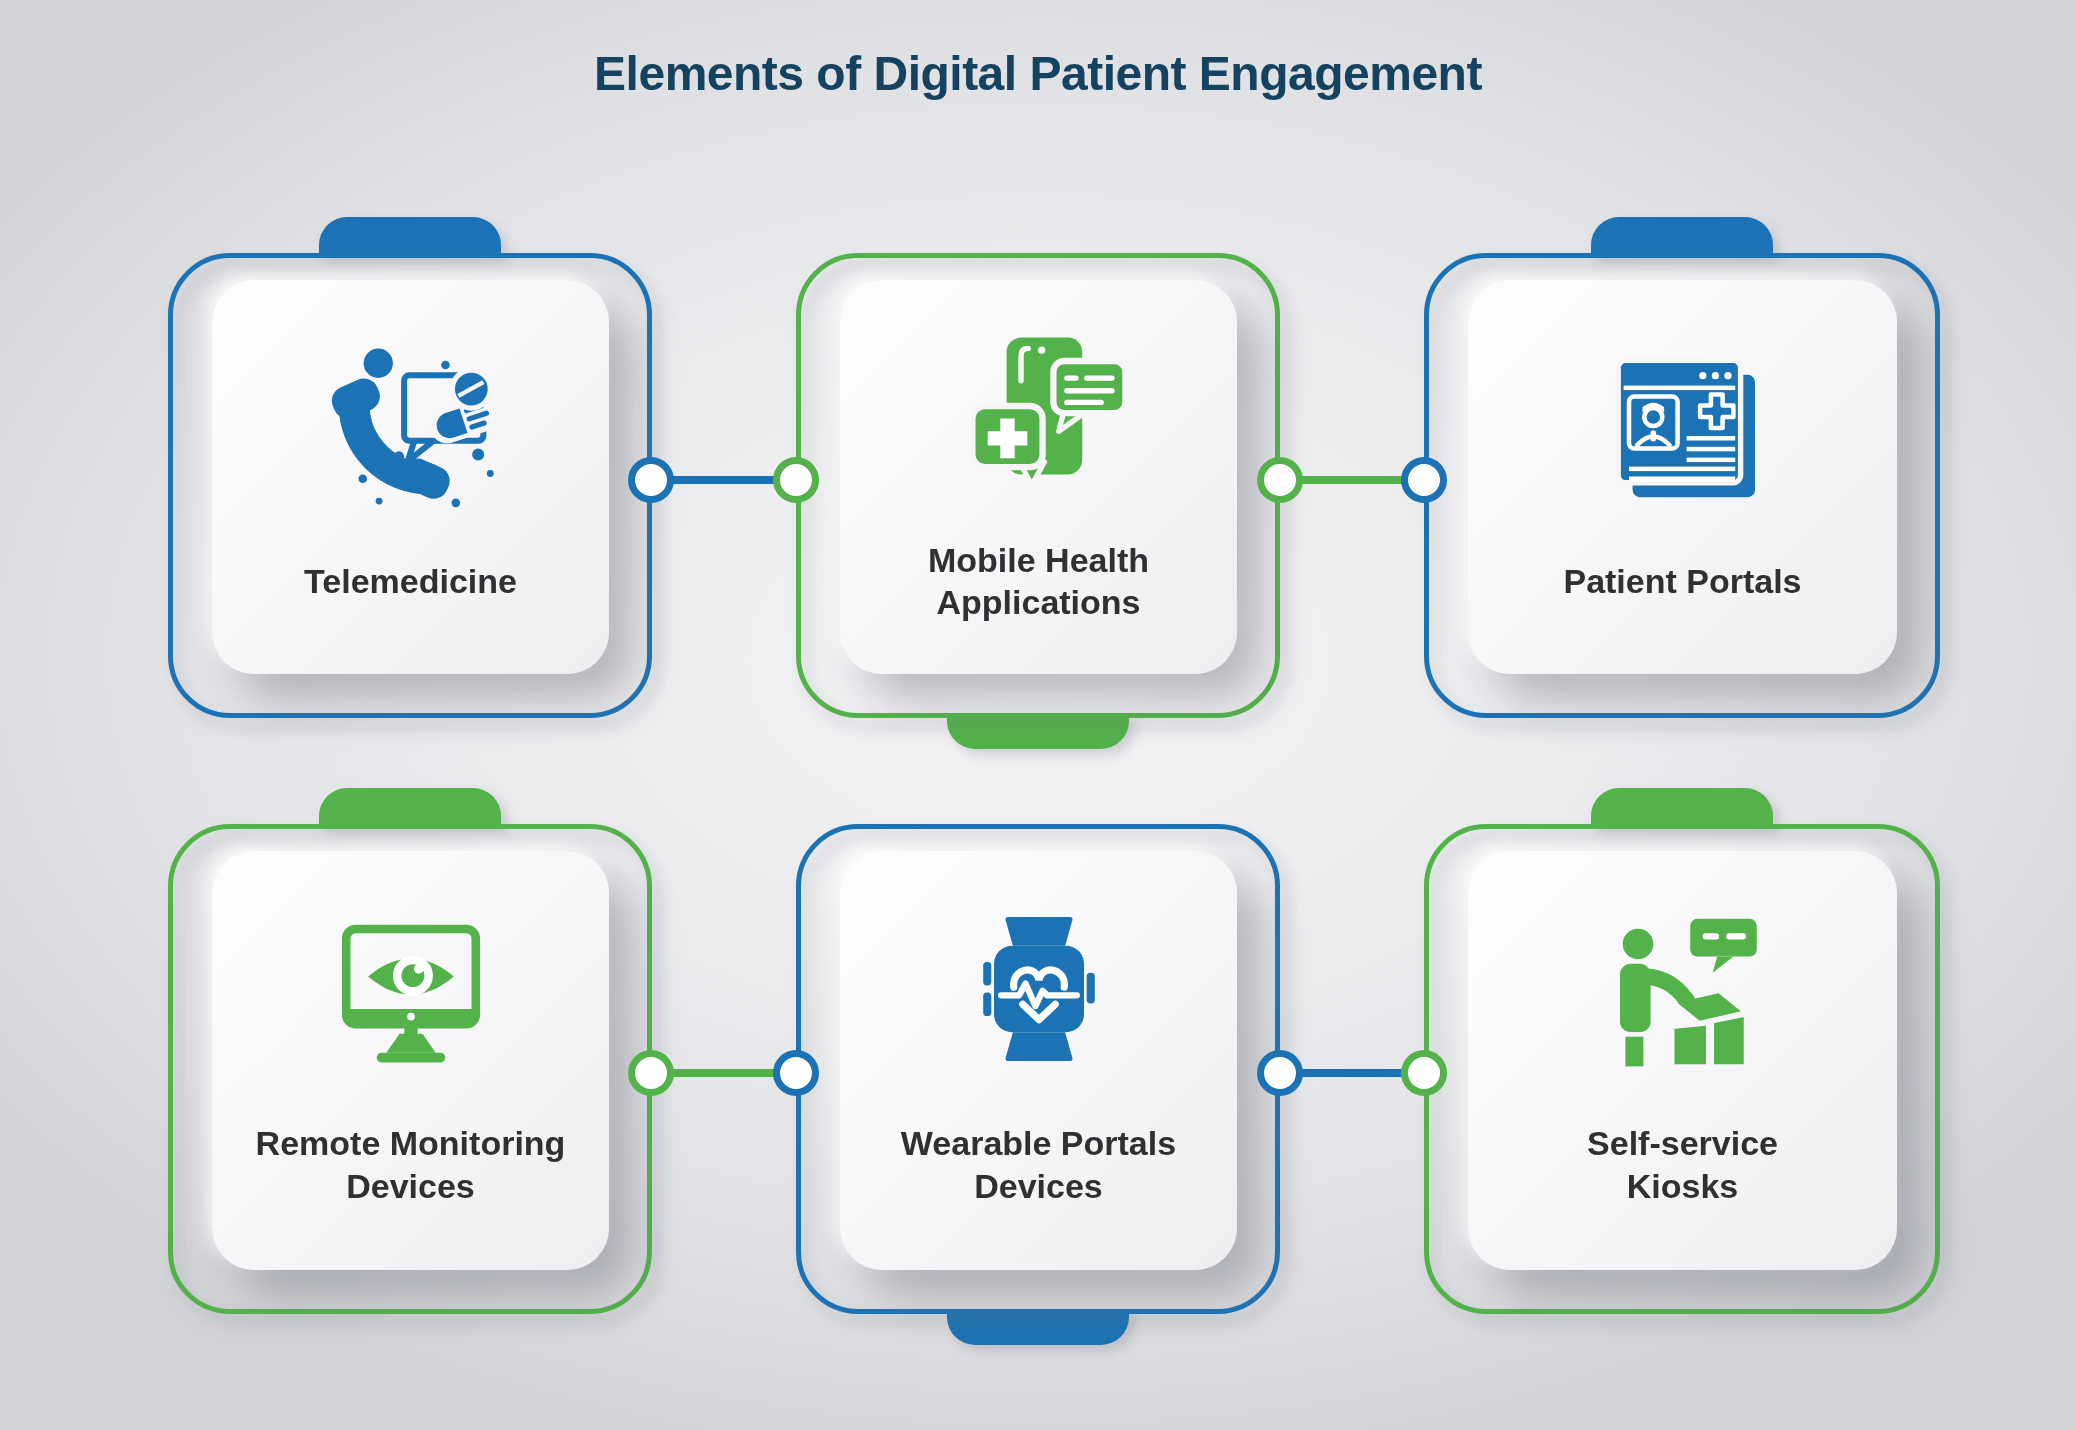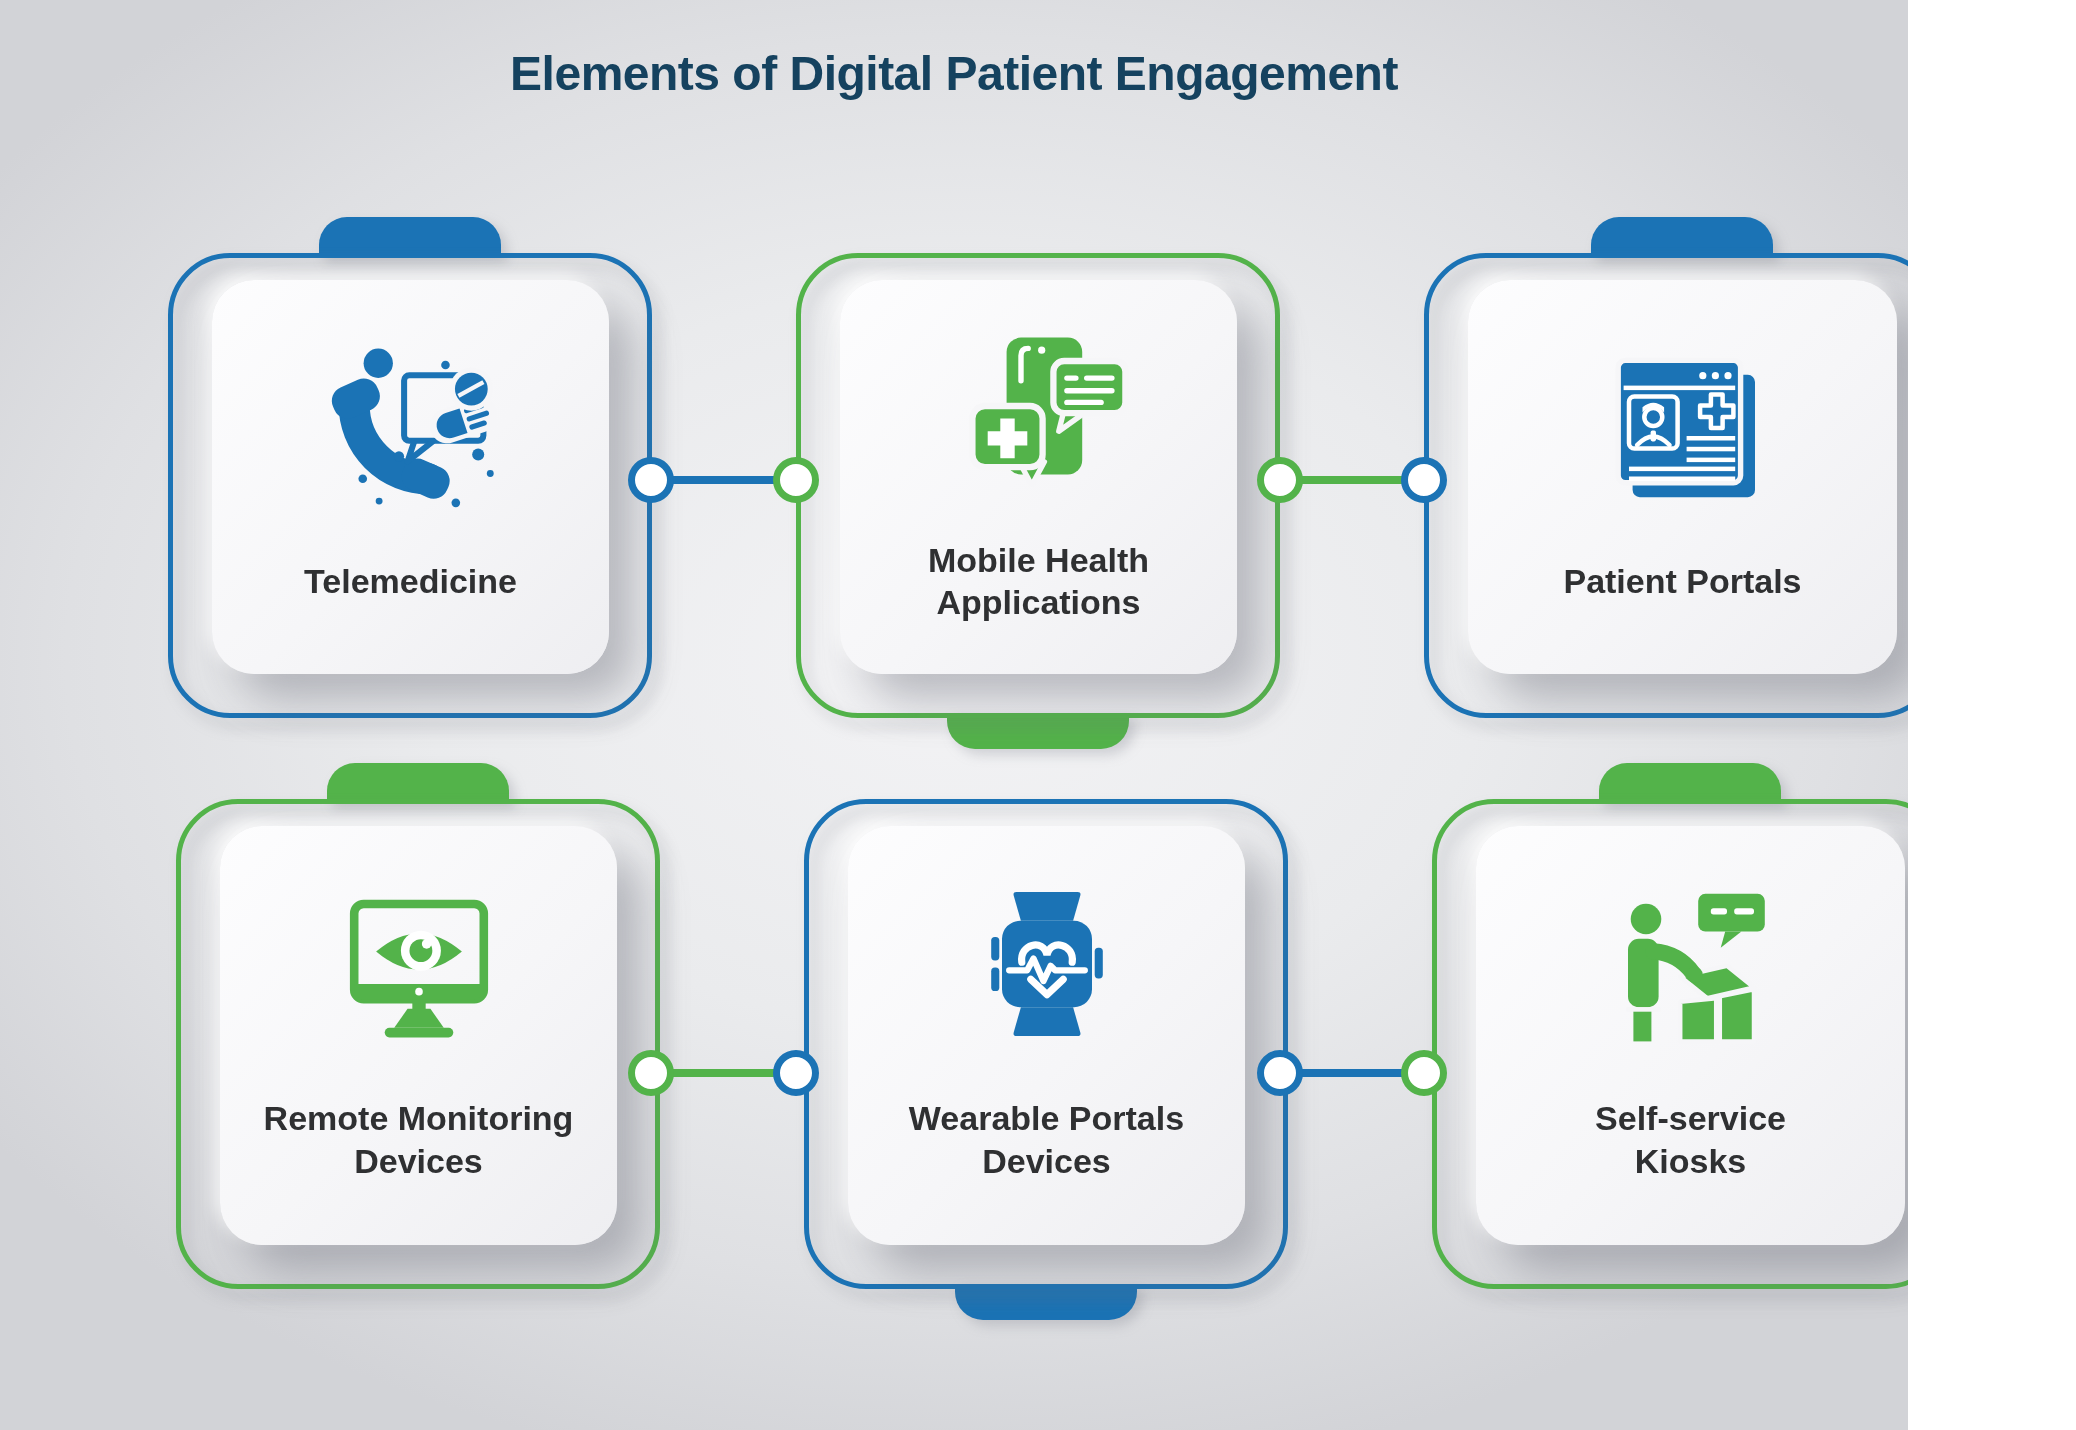--- a/index.html
+++ b/index.html
@@ -1,32 +1,32 @@
 <!DOCTYPE html>
 <html style="--blue: #1b73b5; --green: #53b34a; --title: #15425f; --label: #2f3032; --cardbg: #f6f6f8; --pagebg: #e4e5e8;"><head>
 <meta charset="utf-8">
 <style>
   :root{
     --blue:#1b73b5; --green:#53b34a; --title:#15425f; --label:#2f3032;
     --cardbg:#f6f6f8; --pagebg:#e4e5e8;
   }
   html,body{margin:0;padding:0;}
   .canvas{
-    position:relative; width:1908px; height:1430px; overflow:hidden;
+    position:relative; width:2076px; height:1430px; overflow:hidden;
     font-family:"Liberation Sans", sans-serif;
     background:radial-gradient(ellipse 62% 58% at 50% 46%, #f3f3f5 0%, #eaebed 45%, #dfe0e3 75%, #d2d3d7 100%);
   }
   .page-title{
     position:absolute; top:46px; left:0; width:100%; text-align:center;
     font-size:48px; font-weight:bold; color:var(--title); letter-spacing:-0.5px;
   }
   
   .card-group{position:absolute;}
   .c1{left:168px; width:484px;} .c2{left:796px; width:484px;} .c3{left:1424px; width:484px;padding-left:32px;}
-  .r1{top:253px; height:465px;} .r2{top:799px; height:490px;margin-left:8px;}
+  .r1{top:253px; height:465px;} .r2{top:824px; height:490px;}
   .frame{
     position:absolute; inset:0; box-sizing:border-box;
     border:5px solid; border-radius:62px;
     filter:drop-shadow(7px 9px 7px rgba(108,112,122,0.30));
   }
   .card-group.blue .frame{border-color:var(--blue);}
   .card-group.green .frame{border-color:var(--green);}
   .tab{
     position:absolute; left:50%; transform:translateX(-50%); width:182px;
     filter:drop-shadow(6px 6px 6px rgba(108,112,122,0.25));

